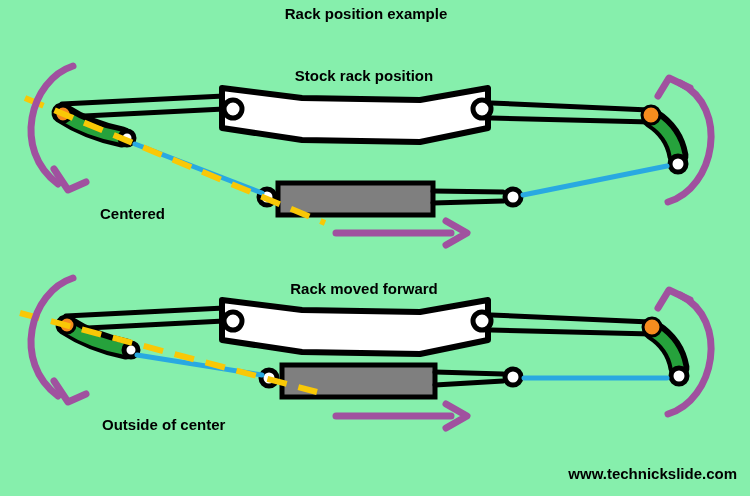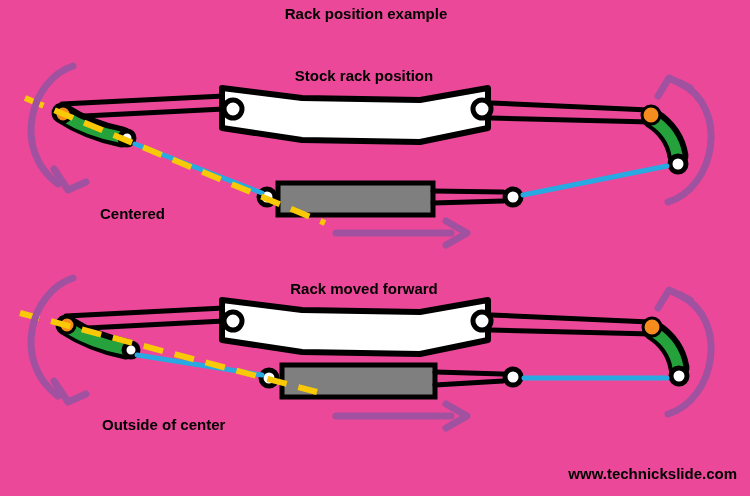--- a/index.html
+++ b/index.html
@@ -1,17 +1,17 @@
 <!DOCTYPE html>
 <html style="--outline: #000000; --green: #26a23c; --orange: #f68c1e; --blue: #29a9e1; --yellow: #f9c806; --purple: #a0519f; --gray: #7f7f7f;"><head>
 <meta charset="utf-8">
 <style>
   html,body { margin:0; padding:0; background:#ffffff; }
   .canvas {
-    position:relative; width:750px; height:496px; background:#ec4899;
+    position:relative; width:750px; height:496px; background:#86efac;
     font-family:"Liberation Sans", sans-serif; overflow:hidden;
   }
   svg { display:block; }
   svg text {
     font-family:"Liberation Sans", sans-serif;
     font-weight:bold; fill:#000;
   }
   .t15 { font-size:15px; }
   .link   { stroke:var(--outline,#000); stroke-width:5; fill:none; stroke-linecap:round; }
   .frame  { fill:#fff; stroke:var(--outline,#000); stroke-width:6; stroke-linejoin:round; }

